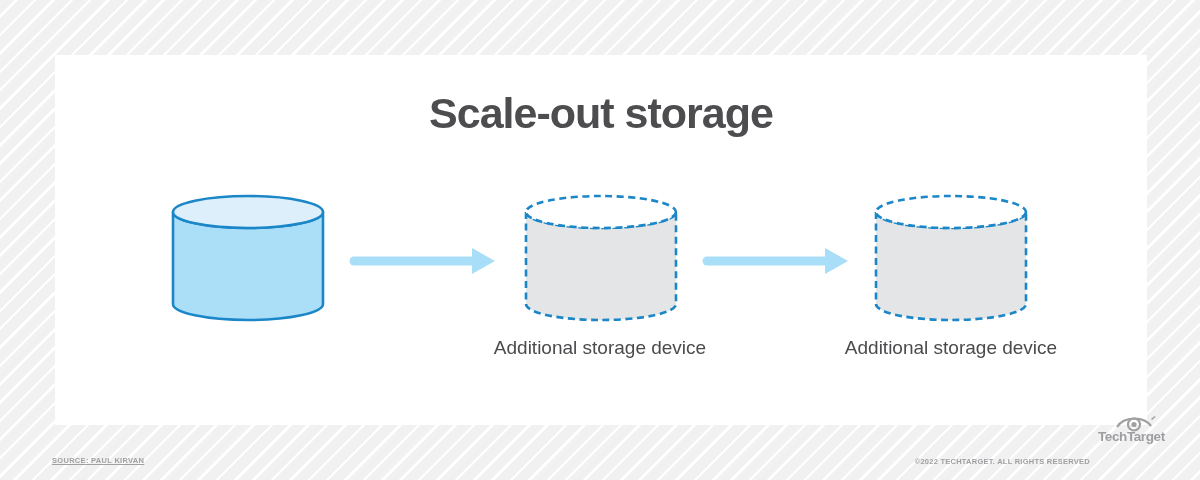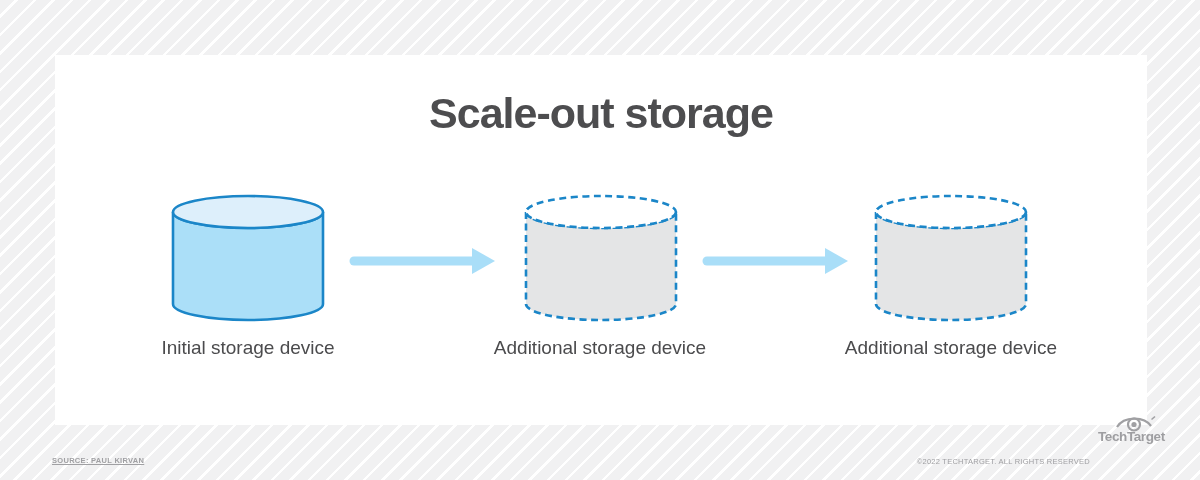--- a/index.html
+++ b/index.html
@@ -48,21 +48,21 @@
     font-size: 7.5px;
     font-weight: bold;
     letter-spacing: 0.3px;
     color: #a0a0a3;
     text-decoration: underline;
   }
   .footer-copyright {
     position: absolute;
     right: 110px; top: 457px;
     font-size: 7.5px;
-    font-weight: normal;
+    font-weight: bold;
     letter-spacing: 0.25px;
     color: #a0a0a3;
   }
   .logo {
     position: absolute;
     left: 1098px; top: 413px;
     width: 64px;
     text-align: center;
   }
   .logo .eye { display: block; margin: 0 auto 0 16px; }
@@ -83,21 +83,20 @@
   <div class="card">
 
     <h1 class="title">Scale-out storage</h1>
 
     <svg class="cyl" style="left:115px;" width="156" height="134" viewBox="0 0 156 134">
       <path d="M3,20 L3,112 A75,16 0 0 0 153,112 L153,20 A75,16 0 0 1 3,20 Z" stroke-width="2.6" fill="#abdff8" stroke="#1b86c8"></path>
       <ellipse cx="78" cy="20" rx="75" ry="16" stroke-width="2.6" fill="#ddeffb" stroke="#1b86c8"></ellipse>
       <style>.cyl{top:137px;}</style>
     </svg>
 
-    <div class="node-label" style="left:43px;">Initial storage device</div>
 
     <svg class="arrow" style="left:293px;" width="150" height="36" viewBox="0 0 150 36">
       <line x1="6" y1="18" x2="126" y2="18" stroke-width="9" stroke-linecap="round" stroke="#a9def8"></line>
       <path d="M124,5 L147,18 L124,31 Z" fill="#a9def8"></path>
     </svg>
 
     <svg class="cyl" style="left:468px;" width="156" height="134" viewBox="0 0 156 134">
       <path d="M3,20 L3,112 A75,16 0 0 0 153,112 L153,20 A75,16 0 0 1 3,20 Z" stroke-width="2.6" stroke-dasharray="7,4.5" fill="#e4e5e6" stroke="#1b86c8"></path>
       <ellipse cx="78" cy="20" rx="75" ry="16" stroke-width="2.6" stroke-dasharray="7,4.5" fill="#ffffff" stroke="#1b86c8"></ellipse>
     </svg>

